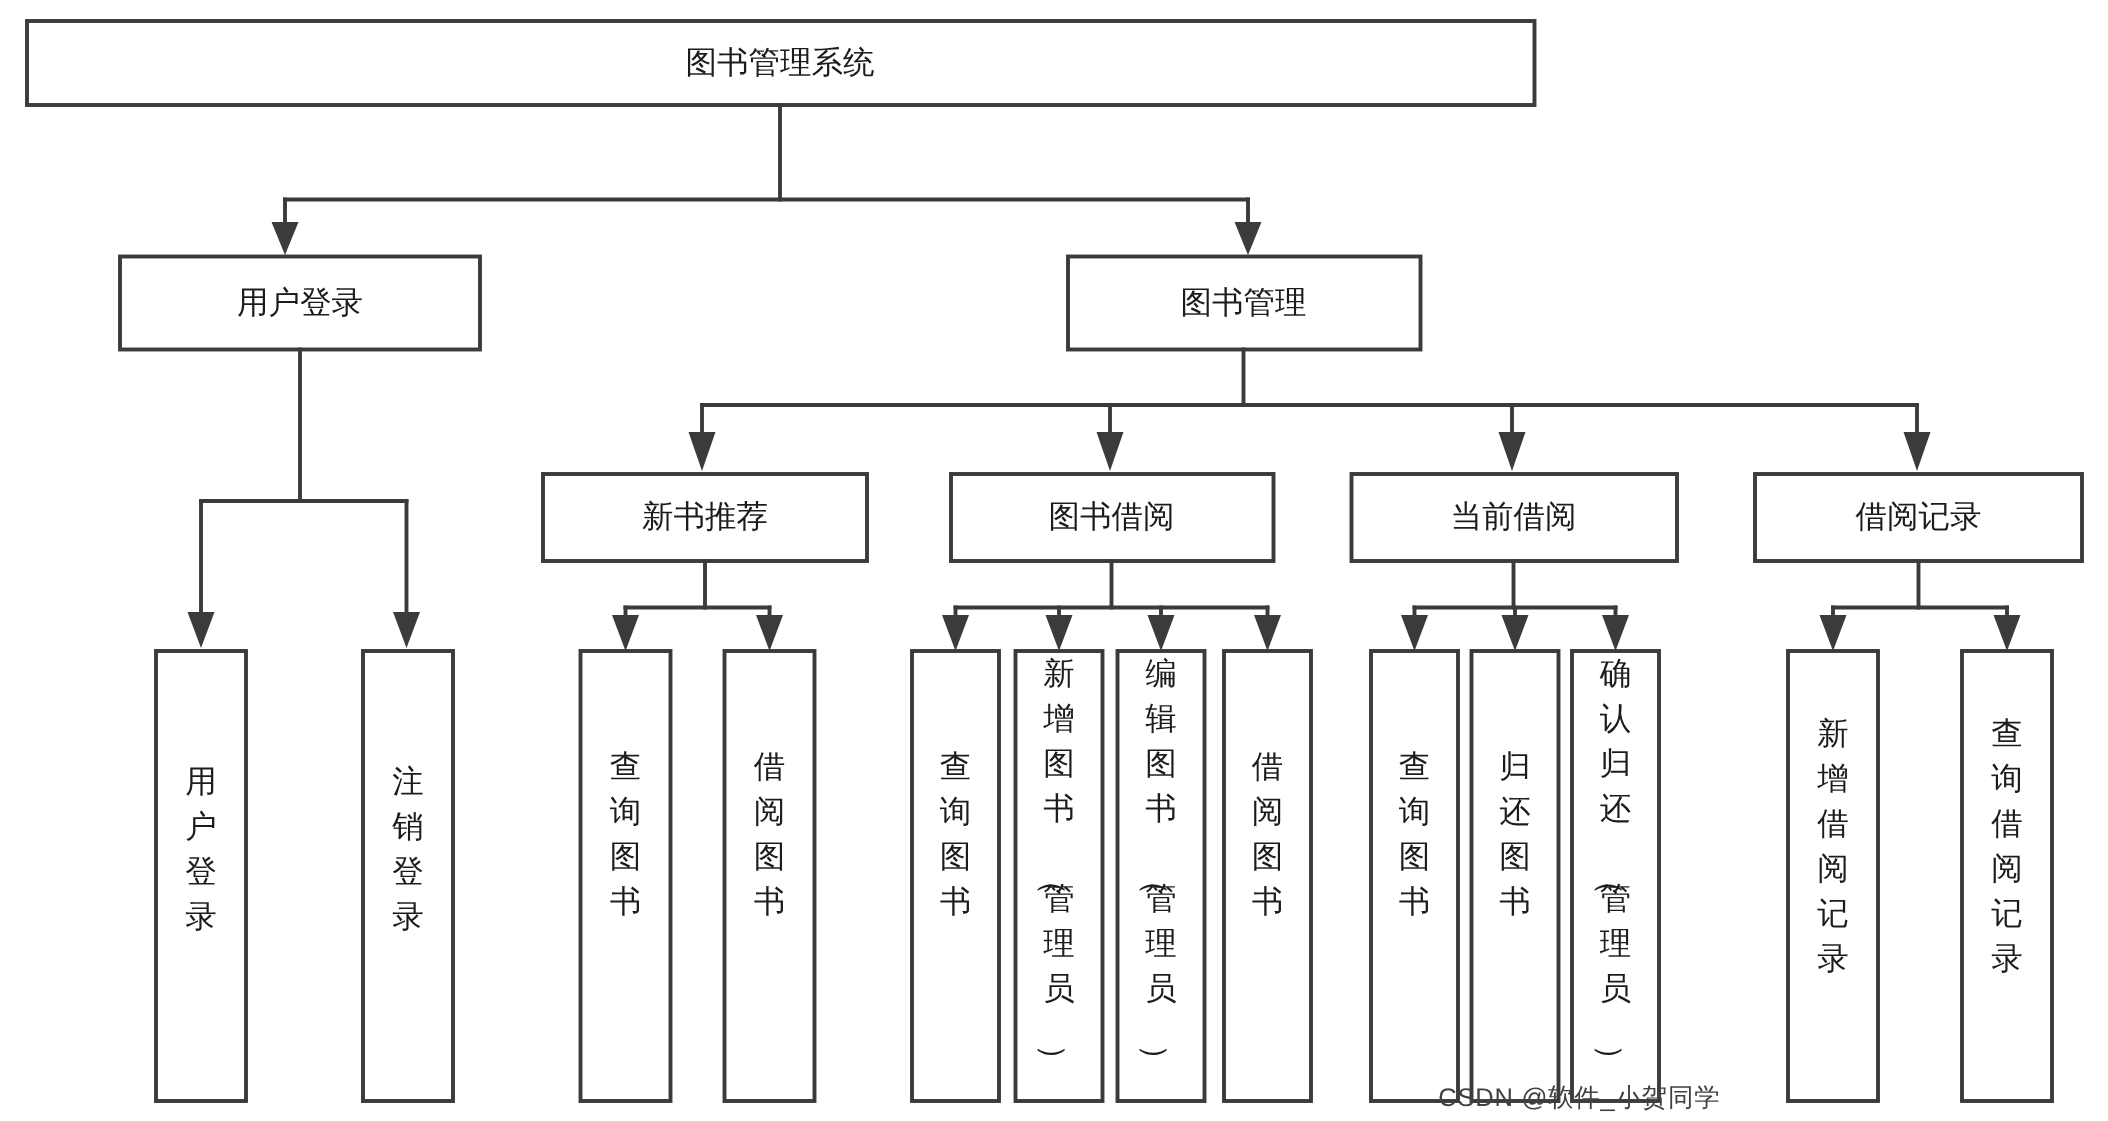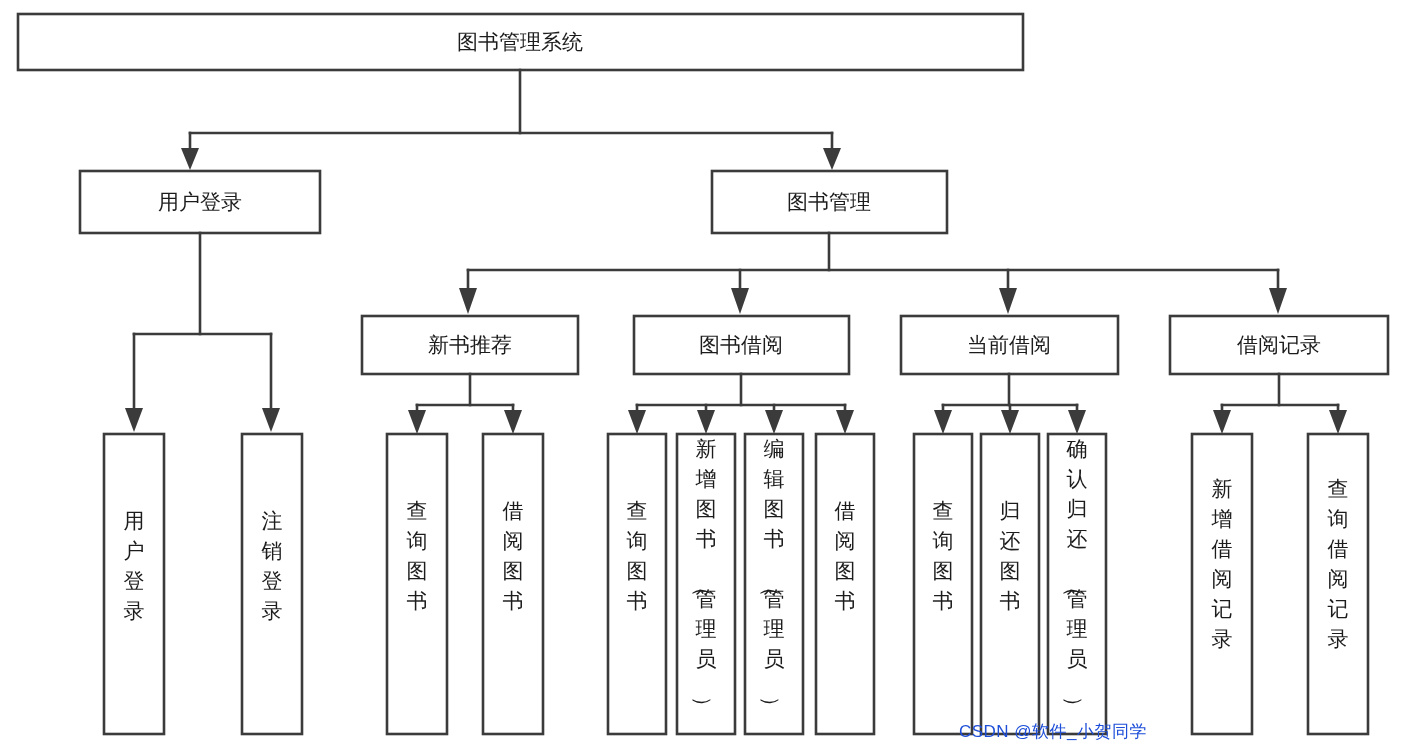--- a/index.html
+++ b/index.html
@@ -54,21 +54,21 @@
     fill: #1c1c1c;
     font-size: 21px;
     text-anchor: middle;
   }
   .watermark {
     position: absolute;
     right: 8px;
     bottom: 4px;
     font-family: "Liberation Sans", sans-serif;
     font-size: 17px;
-    color: #1d4ed8;
+    color: #404040;
     letter-spacing: 0.5px;
     white-space: nowrap;
     user-select: none;
   }
 </style>
 </head>
 <body>
 
 <div id="diagram-root">
 

